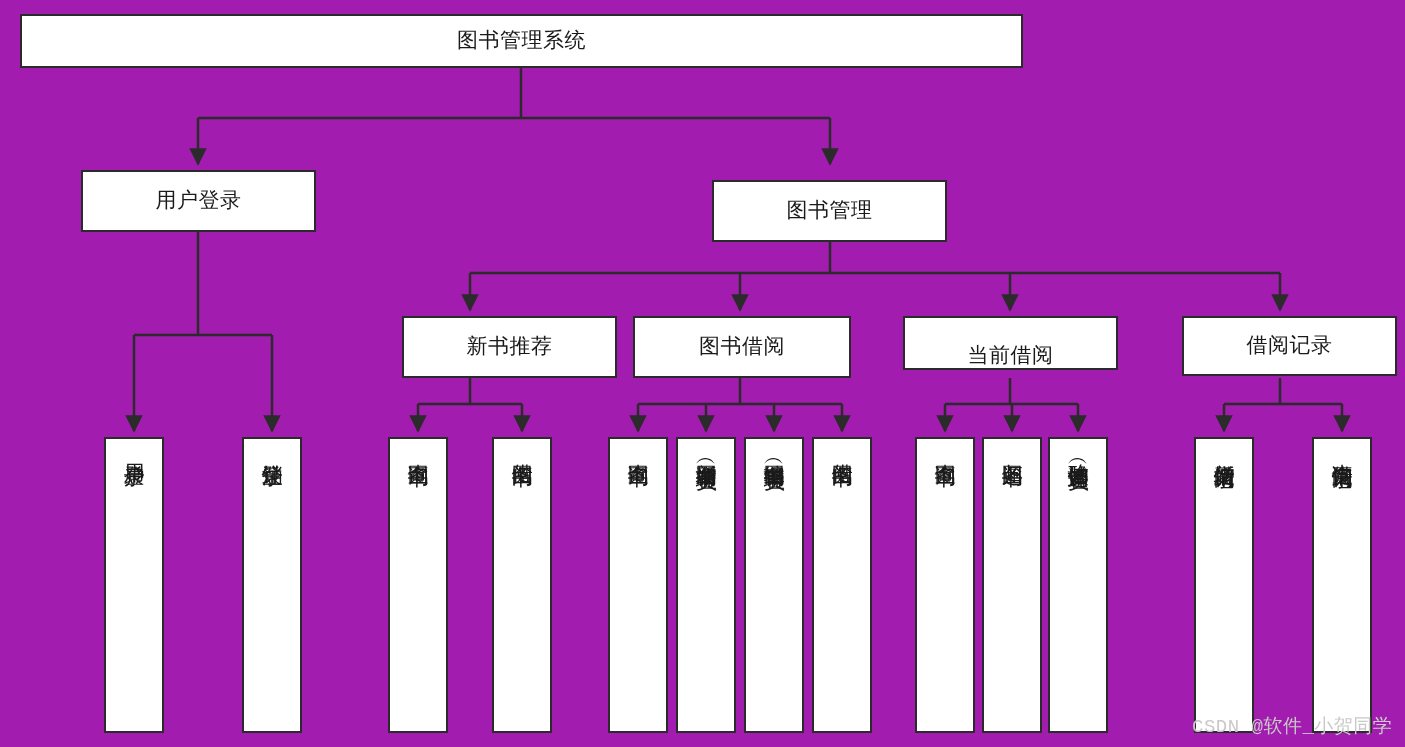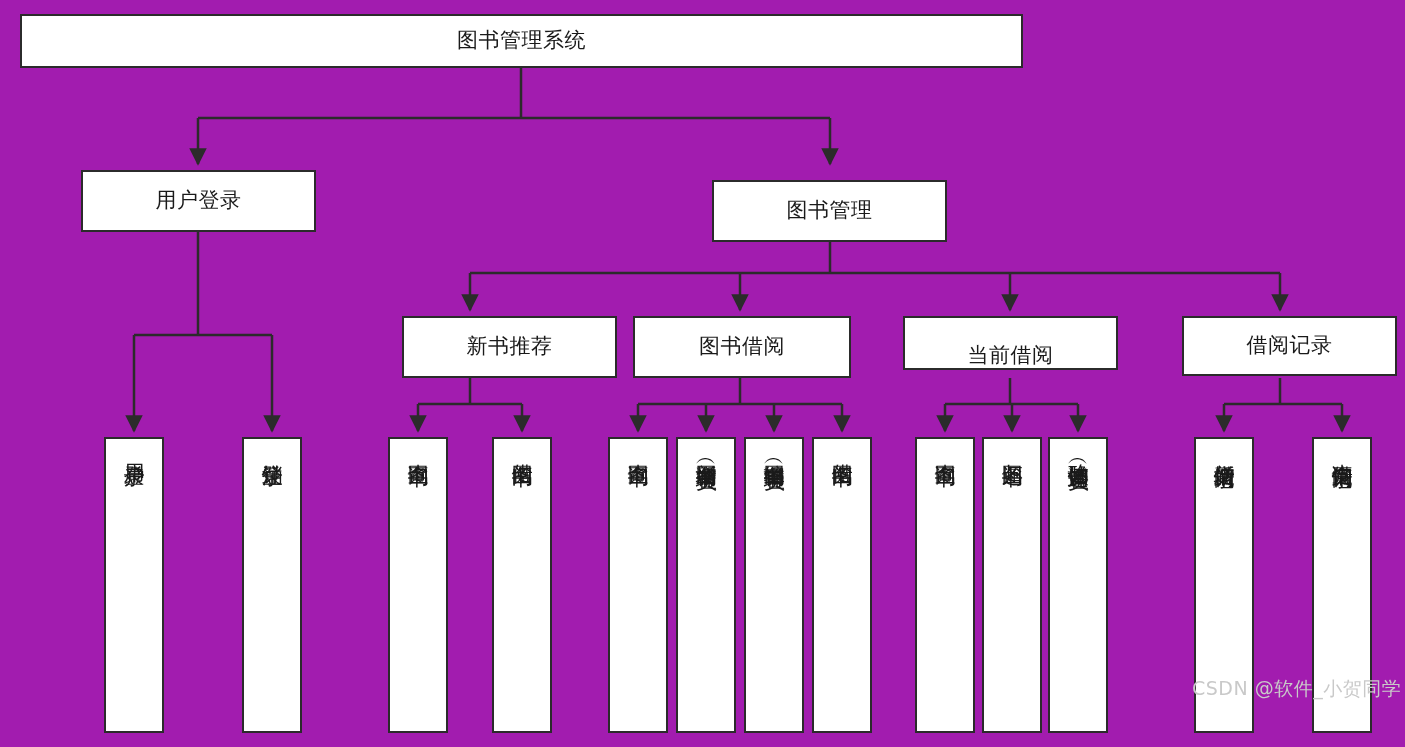--- a/index.html
+++ b/index.html
@@ -182,15 +182,15 @@
     <span class="vtext">确认归还（管理员）</span>
   </div>
 
   <div class="node node-v" style="left:1194px; top:437px; width:60px; height:296px;">
     <span class="vtext">新增借阅记录</span>
   </div>
   <div class="node node-v" style="left:1312px; top:437px; width:60px; height:296px;">
     <span class="vtext">查询借阅记录</span>
   </div>
 
-  <div class="watermark" style="left:1192px; top:676px;">CSDN @软件_小贺同学</div>
+  <div class="watermark" style="left:1192px; top:713px;font-family:Liberation Mono, monospace;">CSDN @软件_小贺同学</div>
 
 </div>
 
 </body></html>

